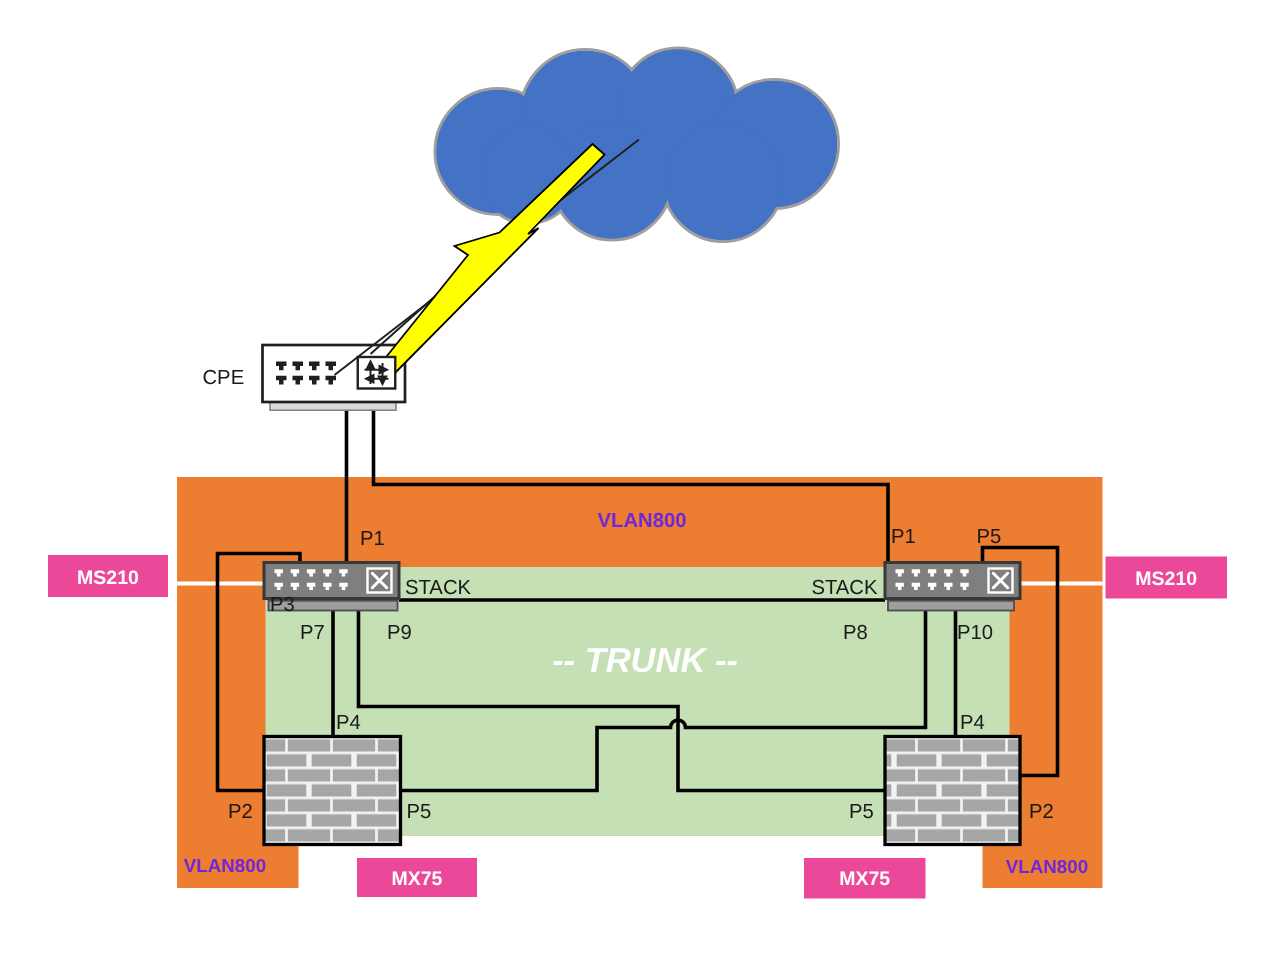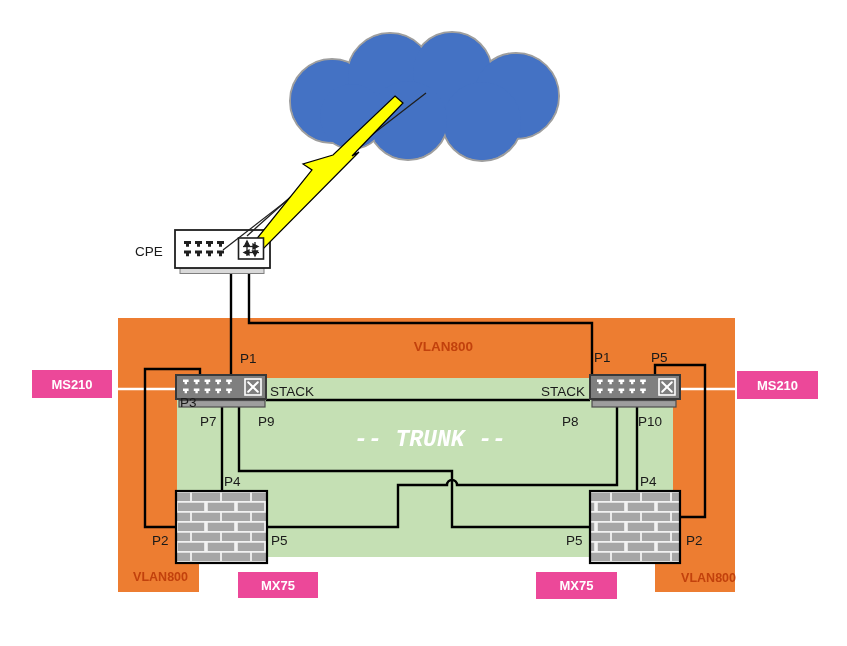--- a/index.html
+++ b/index.html
@@ -1,24 +1,24 @@
 <!DOCTYPE html>
 <html><head>
 <meta charset="utf-8">
 <style>
   html,body{margin:0;padding:0;background:#fff;}
   #canvas{position:relative;width:847px;height:646px;background:#fff;overflow:hidden;
           font-family:"Liberation Sans",sans-serif;}
   #gfx{position:absolute;left:0;top:0;}
   .lbl{position:absolute;font-size:13.5px;color:#1a1a1a;white-space:nowrap;}
-  .wlbl{position:absolute;color:#c2410c;font-weight:bold;text-align:right;white-space:nowrap;}
+  .wlbl{position:absolute;color:#6d28d9;font-weight:bold;text-align:center;white-space:nowrap;}
   .tag{position:absolute;background:#ec4899;color:#fff;font-weight:bold;font-size:13px;
        display:flex;align-items:center;justify-content:center;white-space:nowrap;}
   .trunk{position:absolute;left:320px;top:427px;width:220px;text-align:center;
-         color:#fff;font-weight:bold;font-style:italic;font-size:23px;white-space:nowrap;font-family:Liberation Mono, monospace;}
+         color:#fff;font-weight:bold;font-style:italic;font-size:23px;white-space:nowrap;}
 </style>
 </head>
 <body>
 
 <div id="canvas">
 
   <svg id="gfx" width="847" height="646" viewBox="0 0 847 646">
     <defs>
       <pattern id="brickpat" width="30" height="20" patternUnits="userSpaceOnUse" patternTransform="translate(176,491)">
         <rect width="30" height="20" fill="#A6A6A6"></rect>

